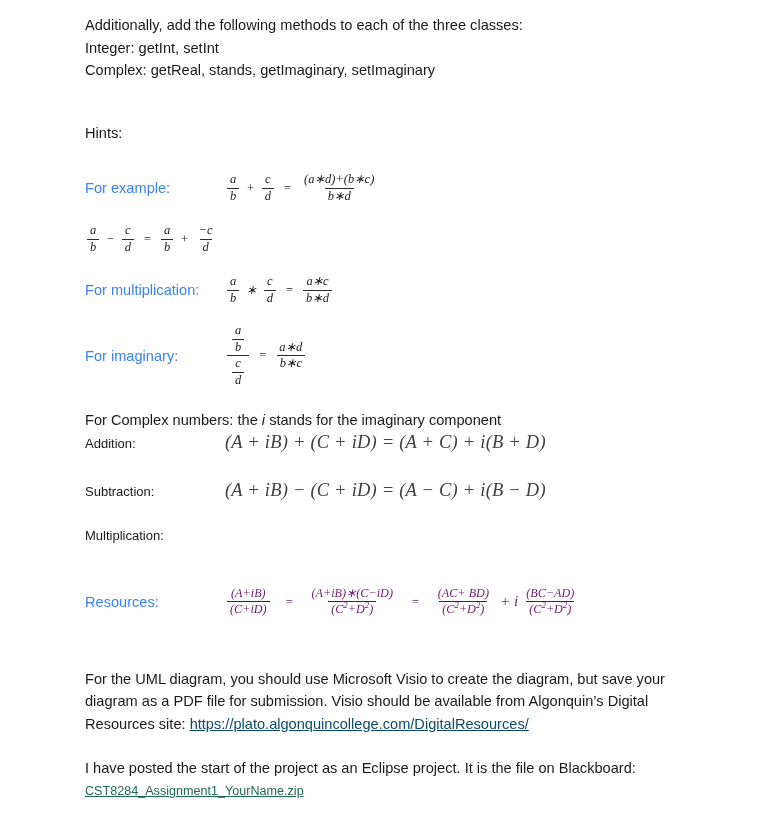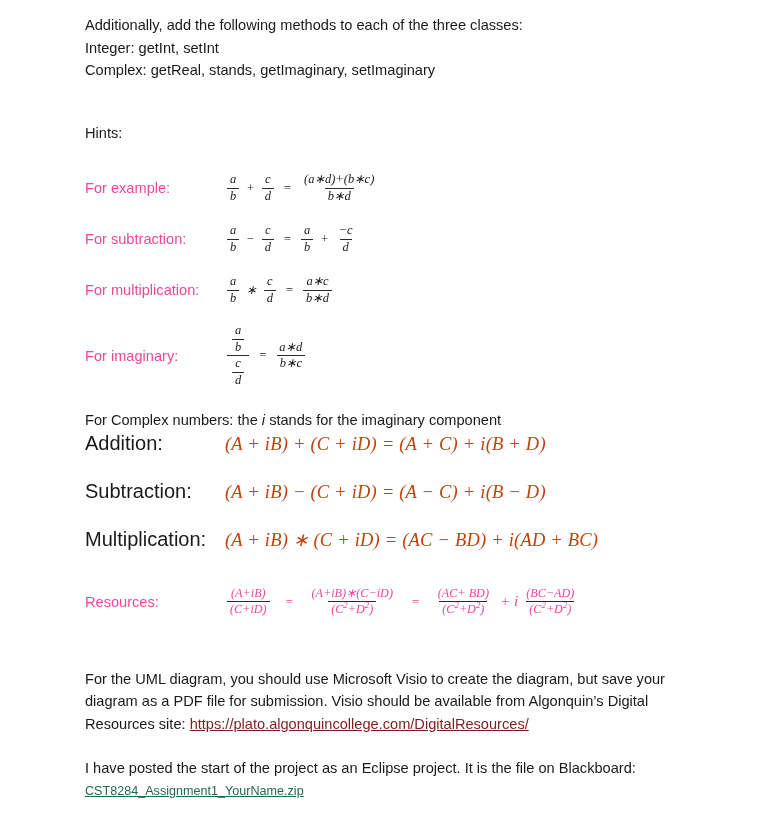--- a/index.html
+++ b/index.html
@@ -46,21 +46,21 @@
   
   .math-row {
     display: flex;
     align-items: center;
     min-height: 44px;
   }
   .math-label {
     width: 140px;
     flex: 0 0 140px;
     font-size: 14.6px;
-    color: #ec4899;
+    color: #3b82f6;
     line-height: 22px;
   }
   .math-expr {
     font-family: "Liberation Serif", serif;
     font-style: italic;
     color: #1c1c1c;
     display: flex;
     align-items: center;
     white-space: nowrap;
   }
@@ -100,58 +100,58 @@
 
   
   .cx-row {
     display: flex;
     align-items: baseline;
     min-height: 36px;
   }
   .cx-label {
     width: 140px;
     flex: 0 0 140px;
-    font-size: 20px;
+    font-size: 13px;
     color: #1a1a1a;
   }
   .cx-expr {
     font-family: "Liberation Serif", serif;
     font-style: italic;
     font-size: 18.5px;
-    color: #c2410c;
+    color: #404040;
     letter-spacing: 0.2px;
     white-space: nowrap;
   }
 
   
   .div-chain {
     display: flex;
     align-items: center;
     font-family: "Liberation Serif", serif;
     font-style: italic;
     font-size: 12.2px;
-    color: #ec4899;
+    color: #701a75;
   }
   .div-chain .eq {
     padding: 0 13px;
     font-size: 13px;
   }
   .div-chain .plus {
     padding: 0 4px 0 6px;
     font-size: 15px;
   }
   .div-chain .ivar {
     font-size: 15px;
     padding-right: 3px;
   }
 
   sup { font-size: 0.72em; vertical-align: super; line-height: 0; }
 
   .link {
-    color: #7f1d1d;
+    color: #0c4a6e;
     word-break: break-all;
   }
   .filelink {
     color: #1f6a4e;
     text-decoration: underline;
     font-family: "Liberation Sans", sans-serif;
     font-size: 12.6px;
   }
   .ital { font-style: italic; }
   p.para {
@@ -197,21 +197,20 @@
         <span class="frac">
           <span class="num">(a∗d)+(b∗c)</span>
           <span class="den">b∗d</span>
         </span>
       </div>
     </div>
 
     <div class="spacer-xs"></div>
 
     <div class="math-row">
-      <div class="math-label">For subtraction:</div>
       <div class="math-expr f-sm">
         <span class="frac">
           <span class="num">a</span>
           <span class="den">b</span>
         </span>
         <span class="op">−</span>
         <span class="frac">
           <span class="num">c</span>
           <span class="den">d</span>
         </span>
@@ -290,21 +289,20 @@
 
     <div class="cx-row">
       <div class="cx-label">Subtraction:</div>
       <div class="cx-expr">(A + iB) − (C + iD) = (A − C) +  i(B − D)</div>
     </div>
 
     <div class="spacer-sm"></div>
 
     <div class="cx-row">
       <div class="cx-label">Multiplication:</div>
-      <div class="cx-expr">(A + iB) ∗ (C + iD) = (AC −  BD) +  i(AD + BC)</div>
     </div>
 
     <div class="spacer-sm"></div>
 
     <div class="math-row" style="min-height:52px;">
       <div class="math-label">Resources:</div>
       <div class="div-chain">
         <span class="frac">
           <span class="num">(A+iB)</span>
           <span class="den">(C+iD)</span>

